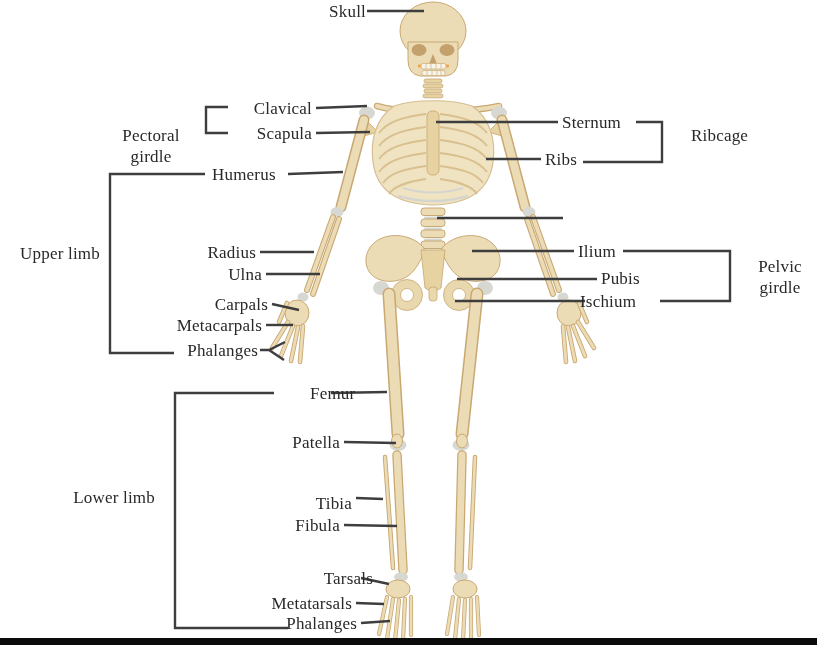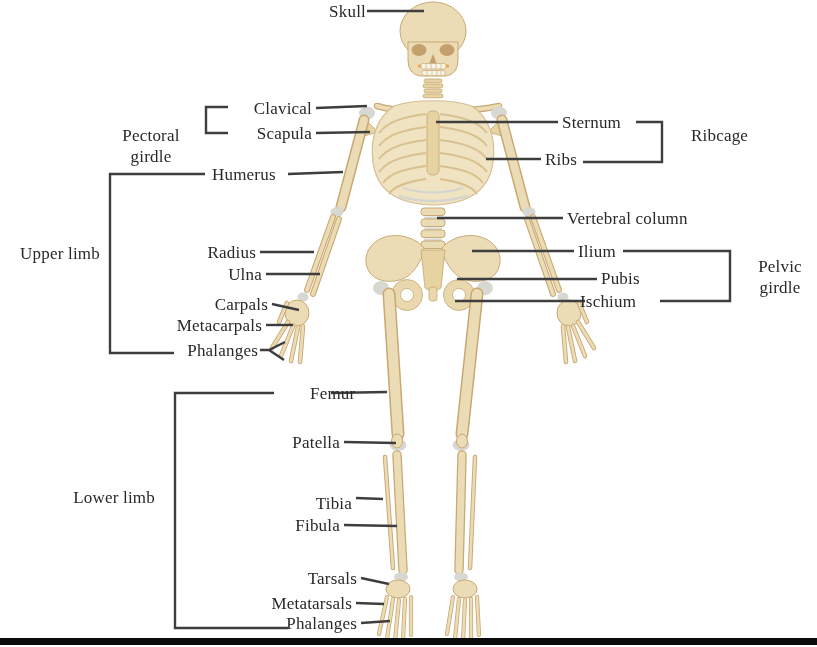--- a/index.html
+++ b/index.html
@@ -237,28 +237,27 @@
   <div class="label" style="left:212px;top:164px;">Humerus</div>
   <div class="label" style="right:717px;top:243px;">Upper limb</div>
   <div class="label" style="right:561px;top:242px;">Radius</div>
   <div class="label" style="right:555px;top:264px;margin-left:48px;">Ulna</div>
   <div class="label" style="right:549px;top:294px;">Carpals</div>
   <div class="label" style="right:555px;top:315px;">Metacarpals</div>
   <div class="label" style="right:559px;top:340px;">Phalanges</div>
   <div class="label" style="left:562px;top:112px;">Sternum</div>
   <div class="label" style="left:545px;top:149px;">Ribs</div>
   <div class="label" style="left:691px;top:125px;">Ribcage</div>
-  <div class="label" style="left:567px;top:208px;">Vertebral column</div>
   <div class="label" style="left:578px;top:241px;">Ilium</div>
   <div class="label" style="left:601px;top:268px;">Pubis</div>
   <div class="label" style="left:580px;top:291px;">Ischium</div>
   <div class="label two" style="left:753px;top:256px;width:54px;">Pelvic girdle</div>
   <div class="label" style="left:278px;top:383px;margin-left:32px;">Femur</div>
   <div class="label" style="right:477px;top:432px;">Patella</div>
   <div class="label" style="right:465px;top:493px;">Tibia</div>
   <div class="label" style="right:477px;top:515px;">Fibula</div>
   <div class="label" style="right:662px;top:487px;">Lower limb</div>
-  <div class="label" style="right:460px;top:568px;">Tarsals</div>
+  <div class="label" style="right:444px;top:568px;">Tarsals</div>
   <div class="label" style="right:465px;top:593px;">Metatarsals</div>
   <div class="label" style="right:460px;top:613px;">Phalanges</div>
 
   <div id="bottom-bar"></div>
 </div>
 
 </body></html>

